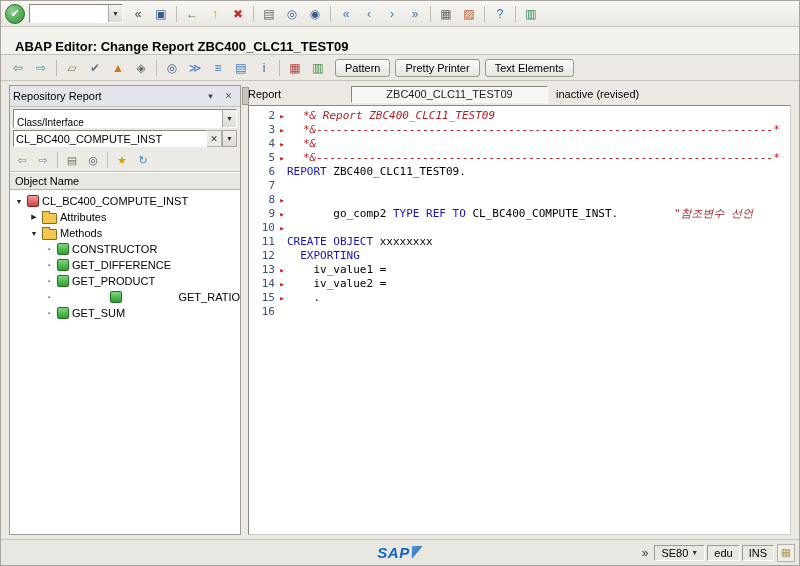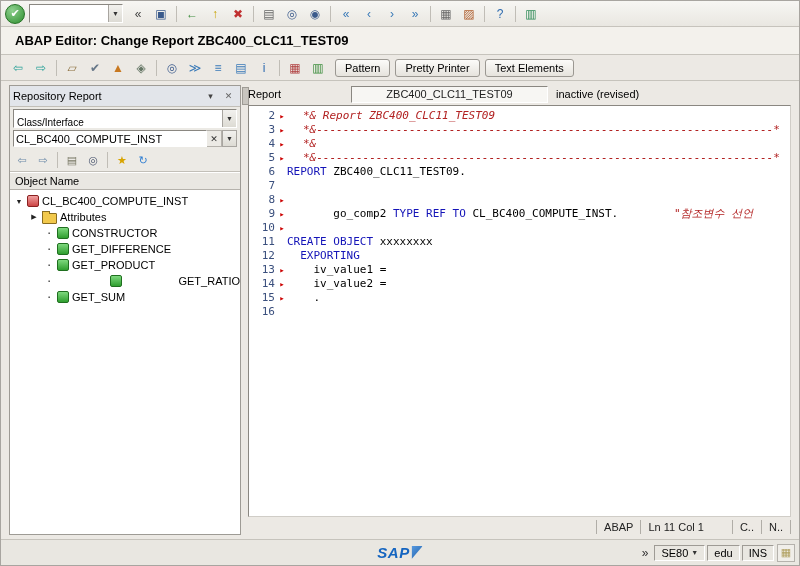--- a/index.html
+++ b/index.html
@@ -10,21 +10,21 @@
   .sys-toolbar{height:25px;border-bottom:1px solid #c6c3bc;background:linear-gradient(#f7f6f3,#e9e7e1);display:flex;align-items:center;padding:0 4px;gap:2px;flex:none;}
   .tb-row{display:flex;align-items:center;gap:1px;}
   .tb-icon{width:20px;height:20px;display:flex;align-items:center;justify-content:center;font-size:12px;border:1px solid transparent;border-radius:2px;cursor:default;user-select:none;}
   .tb-sep{width:1px;height:16px;background:#c0bdb6;margin:0 3px;flex:none;}
   .enter{width:18px;height:18px;border-radius:50%;background:radial-gradient(circle at 35% 30%,#8ed08e,#2f8f2f);border:1px solid #267326;font-size:11px;margin-right:2px;}
   .cmd-field{width:92px;height:17px;background:#fff;border:1px solid;border-color:#8a8781 #fff #fff #8a8781;display:flex;align-items:stretch;margin-right:2px;}
   .cmd-input{flex:1;min-width:0;border:none;outline:none;font-size:11px;padding:0 2px;font-family:"Liberation Sans",sans-serif;}
   .cmd-dd,.dd-btn{width:13px;background:linear-gradient(#f2f1ee,#dddbd4);border-left:1px solid #a8a5a0;display:flex;align-items:center;justify-content:center;font-size:7px;color:#333;}
 
   
-  .title-bar{height:27px;border-bottom:1px solid #c6c3bc;background:#f3f1ec;display:flex;align-items:center;padding-left:14px;flex:none;}
+  .title-bar{height:27px;border-bottom:1px solid #c6c3bc;background:#f3f1ec;display:flex;align-items:flex-end;padding-left:14px;flex:none;}
   .title-text{font-size:13px;font-weight:bold;color:#000;}
 
   
   .app-toolbar{height:25px;border-bottom:1px solid #c6c3bc;background:#ece9e4;display:flex;align-items:center;padding:0 6px;flex:none;}
   .tb-buttons{display:flex;align-items:center;margin-left:6px;gap:5px;}
   .tb-button{font-family:"Liberation Sans",sans-serif;font-size:11px;padding:2px 9px;background:linear-gradient(#fcfbf9,#e6e3dd);border:1px solid #9b9892;border-radius:3px;cursor:default;}
 
   
   .main{flex:1;display:flex;padding:4px 8px;min-height:0;}
   .left-panel{width:230px;flex:none;display:flex;flex-direction:column;border:1px solid #9e9b95;background:#eceae5;}
@@ -188,20 +188,25 @@
           <div class="tree-row" style="padding-left: 4px;">
             <span class="t-toggle">▼</span>
             <span class="ico-class"></span>
             <span class="t-label">CL_BC400_COMPUTE_INST</span>
           </div>
           <div class="tree-row" style="padding-left: 19px; align-items: center;">
             <span class="t-toggle">▶</span>
             <span class="ico-folder"></span>
             <span class="t-label">Attributes</span>
           </div>
+          <div class="tree-row" style="padding-left: 19px;">
+            <span class="t-toggle">▼</span>
+            <span class="ico-folder"></span>
+            <span class="t-label">Methods</span>
+          </div>
           <div class="tree-row" style="padding-left: 34px;">
             <span class="t-bullet">▪</span>
             <span class="ico-method"></span>
             <span class="t-label">CONSTRUCTOR</span>
           </div>
           <div class="tree-row" style="padding-left: 34px;">
             <span class="t-bullet">▪</span>
             <span class="ico-method"></span>
             <span class="t-label">GET_DIFFERENCE</span>
           </div>
@@ -245,26 +250,20 @@
             <div class="code-line"><span class="ln">9</span><span class="mk">▸</span><span class="ct"><span class="seg-id">       go_comp2 </span><span class="seg-kw">TYPE REF TO</span><span class="seg-id"> CL_BC400_COMPUTE_INST.</span><span class="seg-cm">      "참조변수 선언</span></span></div>
             <div class="code-line"><span class="ln">10</span><span class="mk">▸</span><span class="ct"></span></div>
             <div class="code-line"><span class="ln">11</span><span class="mk"></span><span class="ct"><span class="seg-kw">CREATE OBJECT</span><span class="seg-id"> xxxxxxxx</span></span></div>
             <div class="code-line"><span class="ln">12</span><span class="mk"></span><span class="ct"><span class="seg-kw">  EXPORTING</span></span></div>
             <div class="code-line"><span class="ln">13</span><span class="mk">▸</span><span class="ct"><span class="seg-id">    iv_value1 =</span></span></div>
             <div class="code-line"><span class="ln">14</span><span class="mk">▸</span><span class="ct"><span class="seg-id">    iv_value2 =</span></span></div>
             <div class="code-line"><span class="ln">15</span><span class="mk">▸</span><span class="ct"><span class="seg-id">    .</span></span></div>
             <div class="code-line"><span class="ln">16</span><span class="mk"></span><span class="ct"></span></div>
           </div>
       </div>
-      <div class="ed-statusbar">
-          <span class="stat-cell">ABAP</span>
-          <span class="stat-cell wide">Ln 11 Col 1</span>
-          <span class="stat-cell">C..</span>
-          <span class="stat-cell">N..</span>
-        </div>
     </div>
   </div>
 
   <div class="status-bar">
     <div class="sb-logo">
       <span class="sap-text">SAP</span>
       <span class="logo-swoosh"></span>
     </div>
     <div class="sb-right">
       <span class="sb-expand">»</span>

